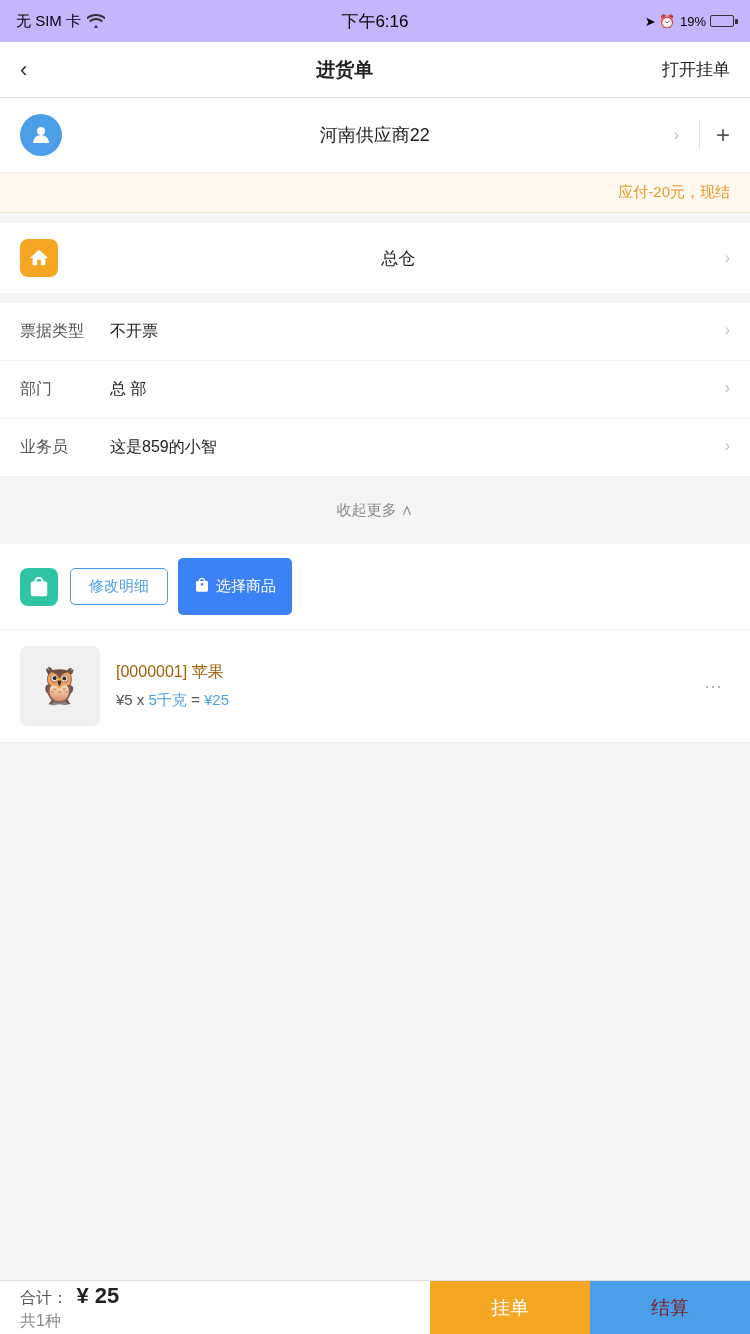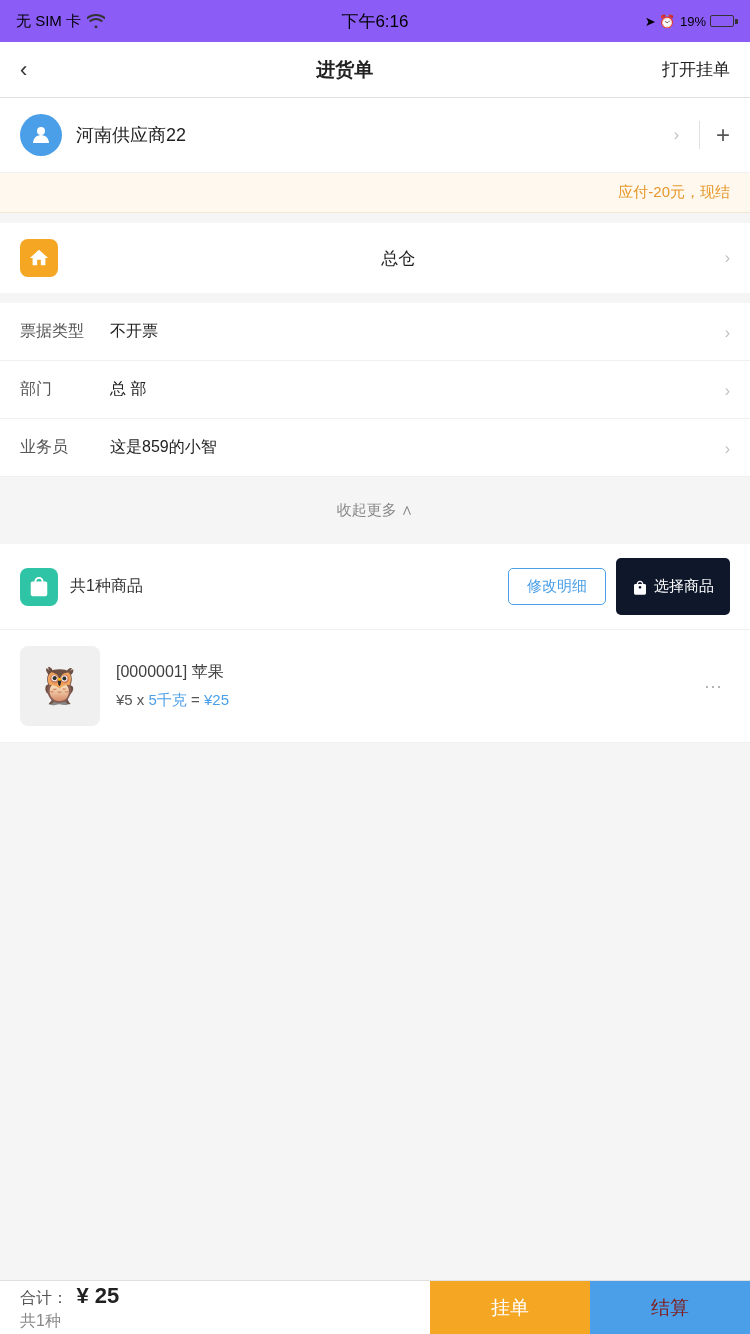--- a/index.html
+++ b/index.html
@@ -8,21 +8,21 @@
       font-family: -apple-system, "PingFang SC", "Helvetica Neue", sans-serif;
       background: #f5f5f5;
       width: 750px;
       min-height: 1334px;
       position: relative;
       overflow-x: hidden;
     }
 
     
     .status-bar {
-      background: #8b5cf6;
+      background: #c4b5fd;
       height: 42px;
       display: flex;
       align-items: center;
       justify-content: space-between;
       padding: 0 16px;
       font-size: 15px;
       font-weight: 500;
     }
     .status-left { display: flex; align-items: center; gap: 6px; }
     .status-center { font-size: 17px; font-weight: 400; }
@@ -79,20 +79,21 @@
       height: 10px;
       background: #f5f5f5;
     }
 
     
     .supplier-row {
       display: flex;
       align-items: center;
       padding: 16px 20px;
       border-bottom: 1px solid #f0f0f0;
+      text-align: center;
     }
     .supplier-avatar {
       width: 42px; height: 42px;
       background: #4a9fe8;
       border-radius: 50%;
       display: flex; align-items: center; justify-content: center;
       margin-right: 14px;
       flex-shrink: 0;
     }
     .supplier-avatar svg { width: 24px; height: 24px; }
@@ -119,21 +120,21 @@
       padding: 10px 20px;
       font-size: 15px;
       color: #e6972a;
       border-bottom: 1px solid #f0e8d0;
       text-align: right;
     }
 
     
     .row-item {
       display: flex;
-      align-items: flex-end;
+      align-items: flex-start;
       padding: 18px 20px;
       background: #fff;
       border-bottom: 1px solid #f0f0f0;
     }
     .row-label {
       font-size: 16px;
       color: #555;
       width: 90px;
       flex-shrink: 0;
     }
@@ -210,29 +211,29 @@
       border: 1.5px solid #4a9fe8;
       color: #4a9fe8;
       background: #fff;
       padding: 8px 18px;
       border-radius: 5px;
       font-size: 15px;
       margin-right: 10px;
       cursor: pointer;
     }
     .btn-primary {
-      background: #0f172a;
+      background: #3b82f6;
       color: #fff;
       padding: 19px 16px;
       border-radius: 5px;
       font-size: 15px;
       border: none;
       cursor: pointer;
       display: flex;
-      align-items: flex-end;
+      align-items: flex-start;
       gap: 6px;
     }
 
     
     .product-item {
       display: flex;
       align-items: center;
       padding: 16px 20px;
       background: #fff;
       border-bottom: 1px solid #f0f0f0;
@@ -242,21 +243,21 @@
       background: #f0f0f0;
       border-radius: 8px;
       margin-right: 16px;
       display: flex; align-items: center; justify-content: center;
       flex-shrink: 0;
       overflow: hidden;
     }
     .product-info { flex: 1; }
     .product-name {
       font-size: 16px;
-      color: #404040;
+      color: #a16207;
       margin-bottom: 8px;
     }
     .product-price {
       font-size: 15px;
       color: #555;
     }
     .product-price .blue { color: #4a9fe8; }
     .product-menu {
       color: #aaa;
       font-size: 18px;
@@ -411,21 +412,20 @@
 
   <div class="section-divider"></div>
 
   <div class="section">
     <div class="product-header">
       <div class="product-count-icon">
         <svg width="22" height="22" viewBox="0 0 24 24" fill="white">
           <path d="M19 6h-2c0-2.76-2.24-5-5-5S7 3.24 7 6H5c-1.1 0-2 .9-2 2v12c0 1.1.9 2 2 2h14c1.1 0 2-.9 2-2V8c0-1.1-.9-2-2-2zm-7-3c1.66 0 3 1.34 3 3H9c0-1.66 1.34-3 3-3z"></path>
         </svg>
       </div>
-      <span class="product-count-text">共1种商品</span>
       <button class="btn-outline">修改明细</button>
       <button class="btn-primary">
         <svg width="16" height="16" viewBox="0 0 24 24" fill="white">
           <path d="M19 6h-2c0-2.76-2.24-5-5-5S7 3.24 7 6H5c-1.1 0-2 .9-2 2v12c0 1.1.9 2 2 2h14c1.1 0 2-.9 2-2V8c0-1.1-.9-2-2-2zm-7-3c1.66 0 3 1.34 3 3H9c0-1.66 1.34-3 3-3zm0 10c-1.1 0-2-.9-2-2s.9-2 2-2 2 .9 2 2-.9 2-2 2z"></path>
         </svg>
         <span>选择商品</span>
       </button>
     </div>
 
     <div class="product-item">

